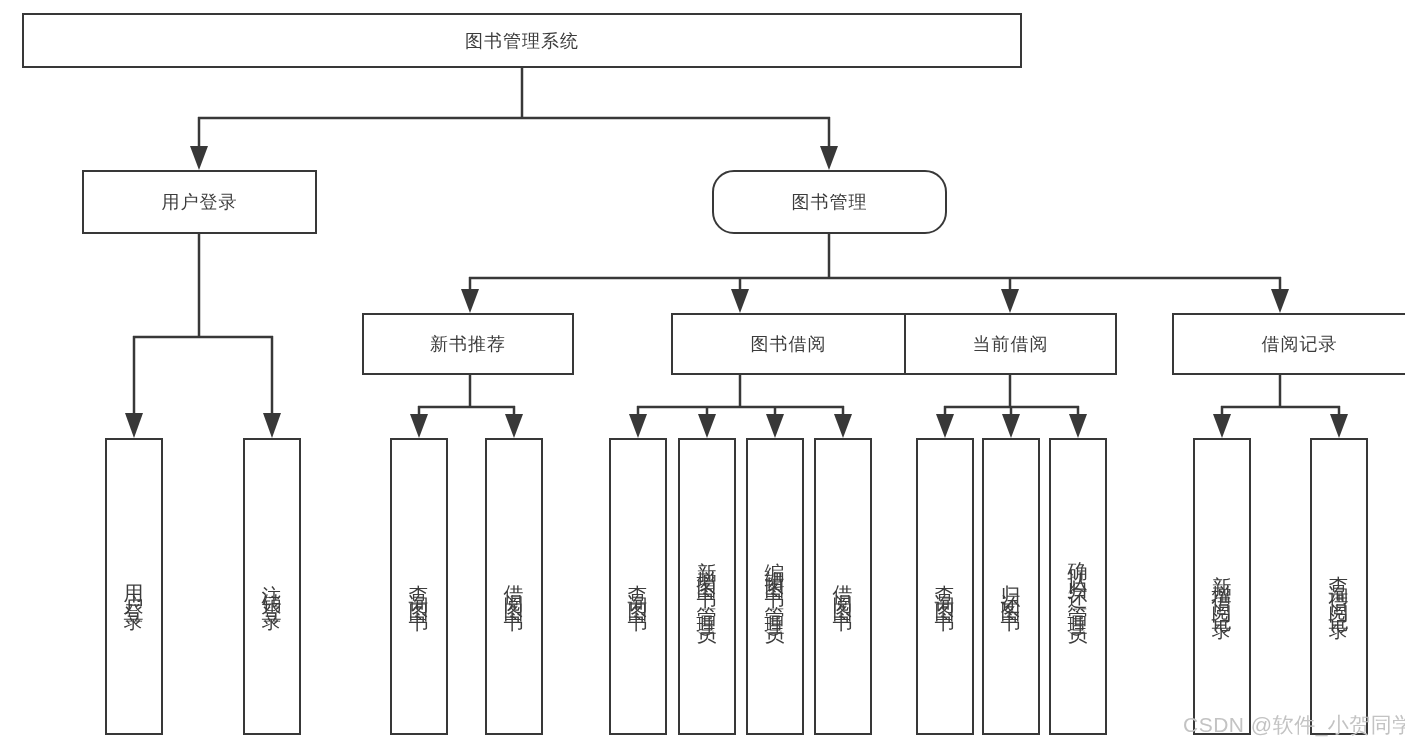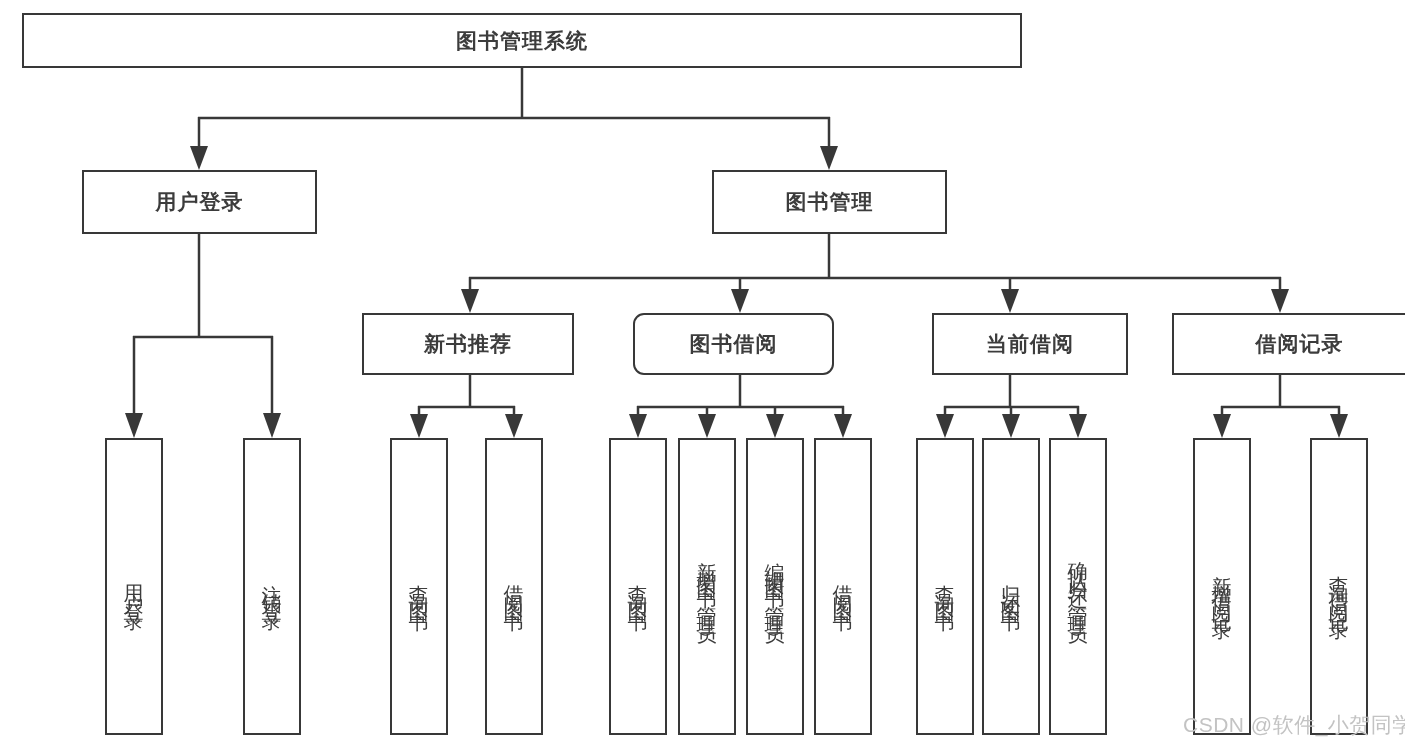--- a/index.html
+++ b/index.html
@@ -16,21 +16,21 @@
   .box {
     position: absolute;
     box-sizing: border-box;
     background: #ffffff;
     border: 2.5px solid #383838;
     display: flex;
     align-items: center;
     justify-content: center;
     z-index: 2;
   }
-  .hlabel { font-size: 21px; letter-spacing: 1px; white-space: nowrap; font-weight: bold; }
+  .hlabel { font-size: 18px; letter-spacing: 1px; white-space: nowrap; }
   .lvl1 { left: 22px;  top: 13px;  width: 1000px; height: 55px; }
   .lvl2 { height: 64px; top: 170px; width: 235px; }
   .lvl3 { height: 62px; top: 313px; }
   .leaf { top: 438px; width: 58px; height: 297px; }
   .leaf .vlabel {
     writing-mode: vertical-rl;
     font-size: 20px;
     line-height: 1;
     letter-spacing: 9px;
     white-space: nowrap;
@@ -113,31 +113,31 @@
     <polygon points="1330,414 1348,414 1339,438" stroke="none"></polygon>
   </svg>
 
   <div class="box lvl1">
     <span class="hlabel">图书管理系统</span>
   </div>
 
   <div class="box lvl2" style="left:82px;">
     <span class="hlabel">用户登录</span>
   </div>
-  <div class="box lvl2" style="left:712px;">
+  <div class="box lvl2" style="left:712px;border-radius:22px;">
     <span class="hlabel">图书管理</span>
   </div>
 
   <div class="box lvl3" style="left:362px;width:212px;">
     <span class="hlabel">新书推荐</span>
   </div>
-  <div class="box lvl3" style="left:633px;width:201px;border-radius:11px;">
+  <div class="box lvl3" style="left:671px;width:235px;">
     <span class="hlabel">图书借阅</span>
   </div>
-  <div class="box lvl3" style="left:904px;width:196px;margin-left:28px;">
+  <div class="box lvl3" style="left:904px;width:213px;">
     <span class="hlabel">当前借阅</span>
   </div>
   <div class="box lvl3" style="left:1172px;width:255px;">
     <span class="hlabel">借阅记录</span>
   </div>
 
   <div class="box leaf" style="left:105px;">
     <span class="vlabel">用户登录</span>
   </div>
   <div class="box leaf" style="left:243px;">

